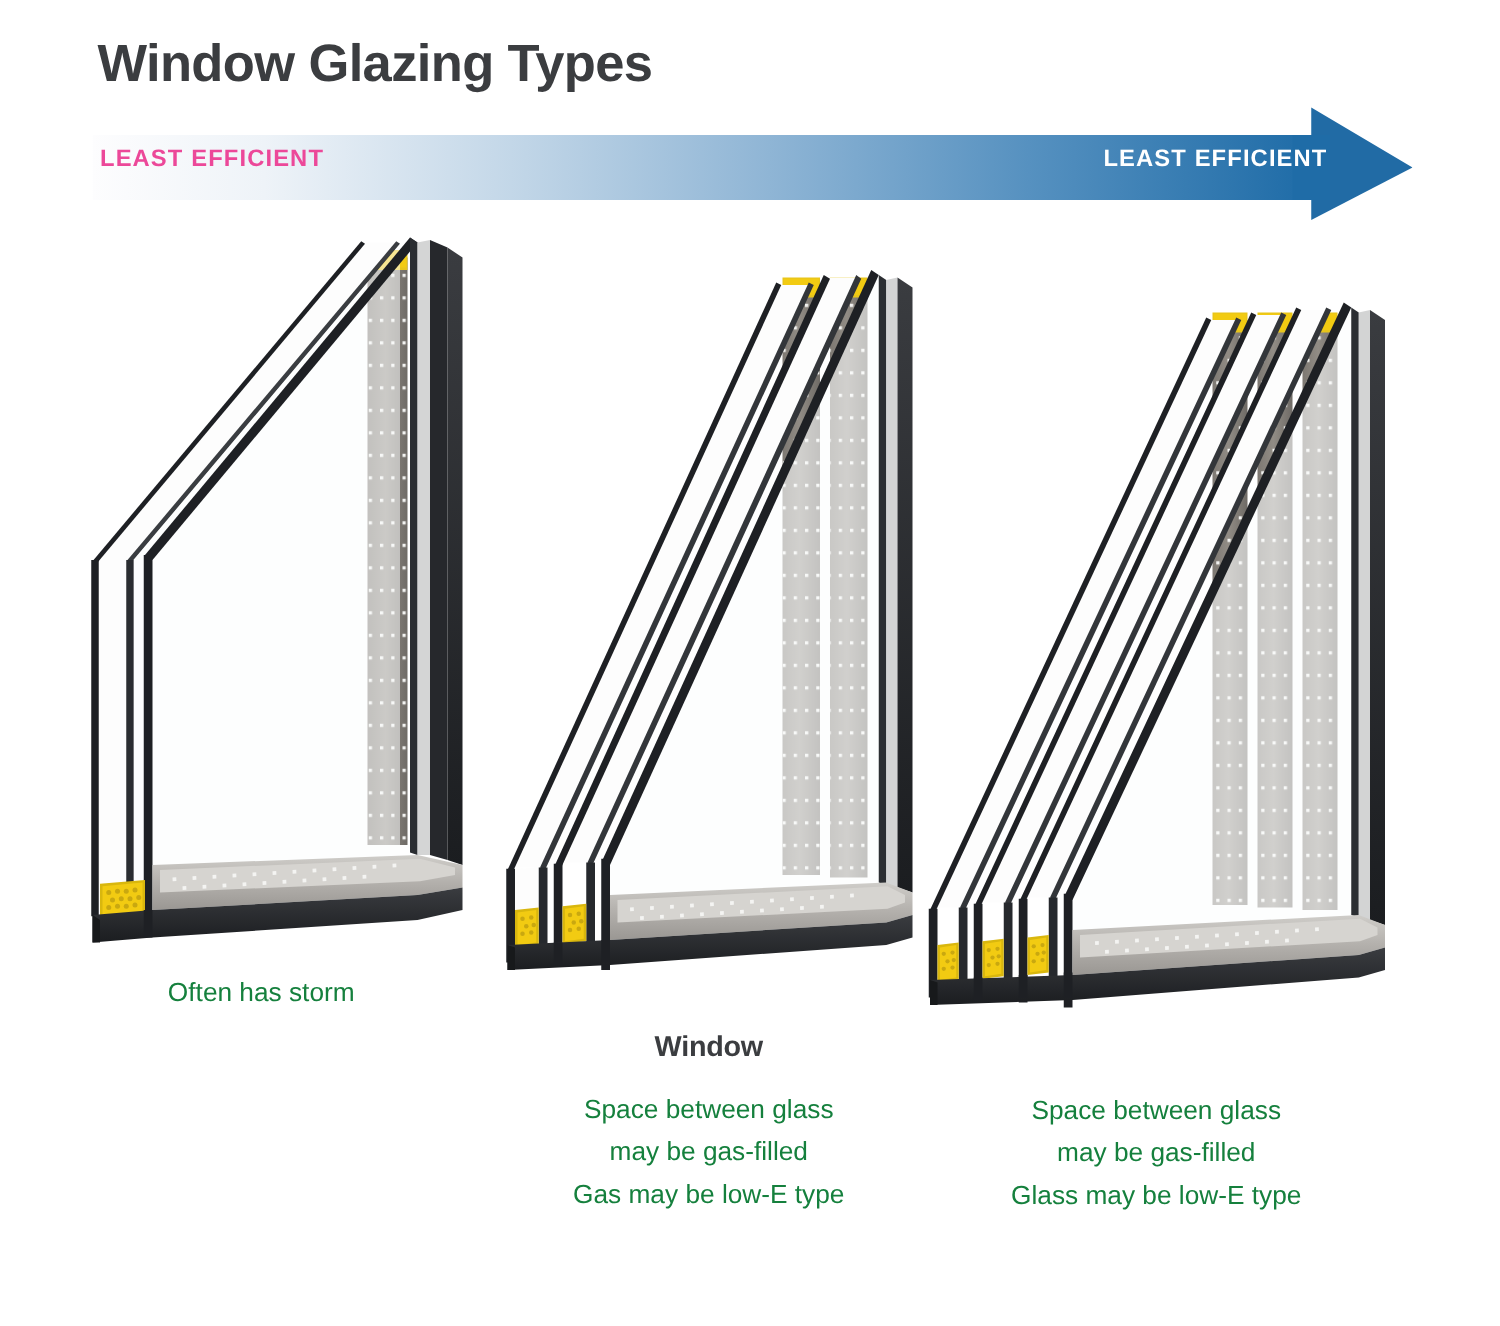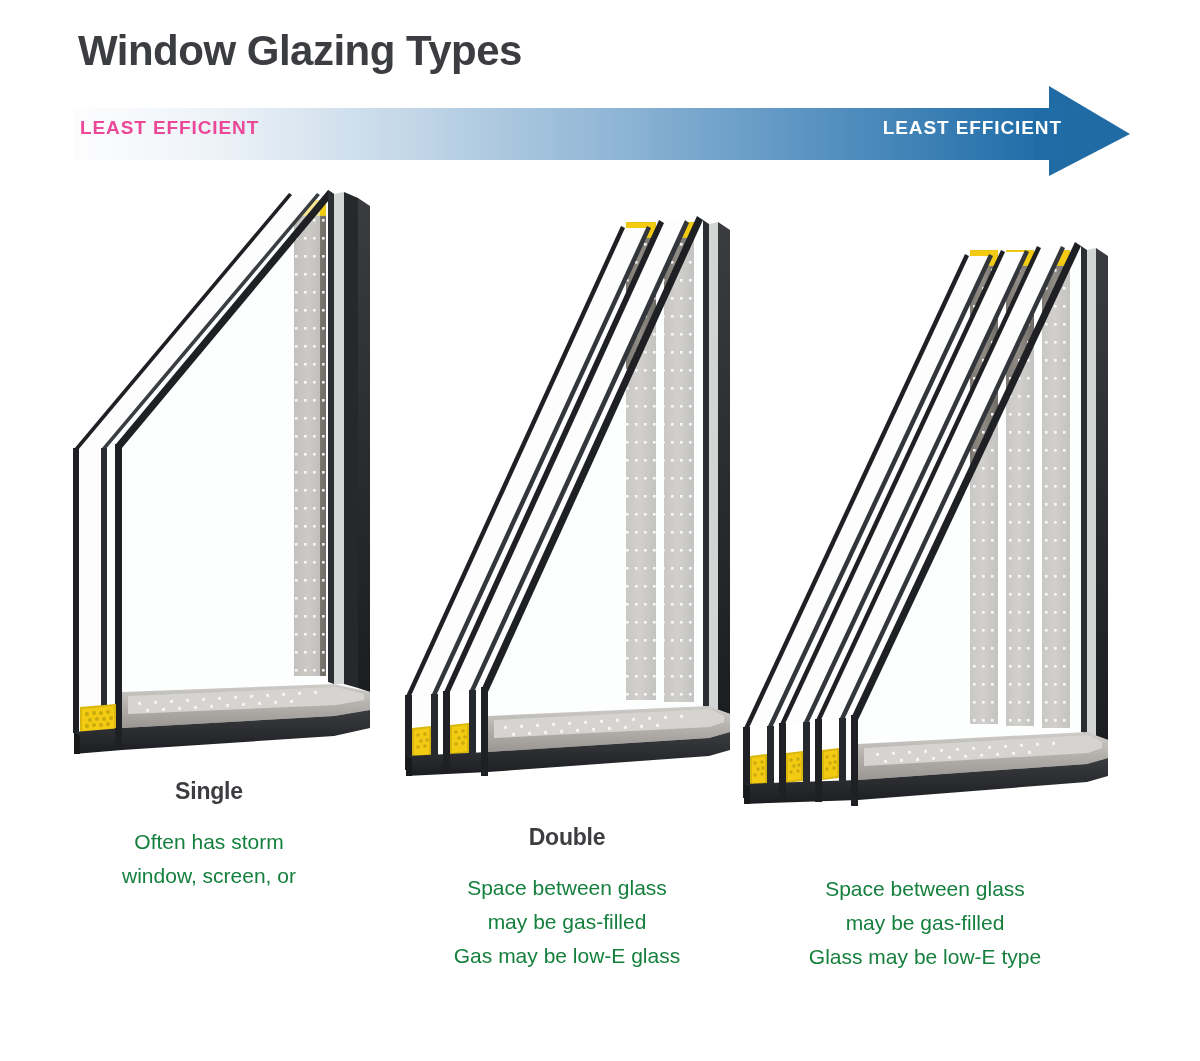--- a/index.html
+++ b/index.html
@@ -421,30 +421,28 @@
 
       <polygon points="8,558 122,554 351,538 372,532 372,550 351,556 122,574 8,578" fill="url(#fr3)"></polygon>
       <polygon points="8,558 14,560 14,578 8,578" fill="#17191b"></polygon>
       <polygon points="43,556 50,556 50,574 43,574" fill="#1e2024"></polygon>
       <polygon points="79,554 86,554 86,572 79,572" fill="#1e2024"></polygon>
       <polygon points="115,552 122,552 122,572 115,572" fill="#1e2024"></polygon>
     </svg>
   </div>
 
   <div class="caption cap-single">
-    <h3>Single</h3>
     <p>Often has storm</p>
-    <p>window, screen, or</p>
   </div>
 
   <div class="caption cap-double">
-    <h3>Double</h3>
+    <h3>Window</h3>
     <p>Space between glass</p>
     <p>may be gas-filled</p>
-    <p>Gas may be low-E glass</p>
+    <p>Gas may be low-E type</p>
   </div>
 
   <div class="caption cap-triple">
     <p>Space between glass</p>
     <p>may be gas-filled</p>
     <p>Glass may be low-E type</p>
   </div>
 
 </div>
 

